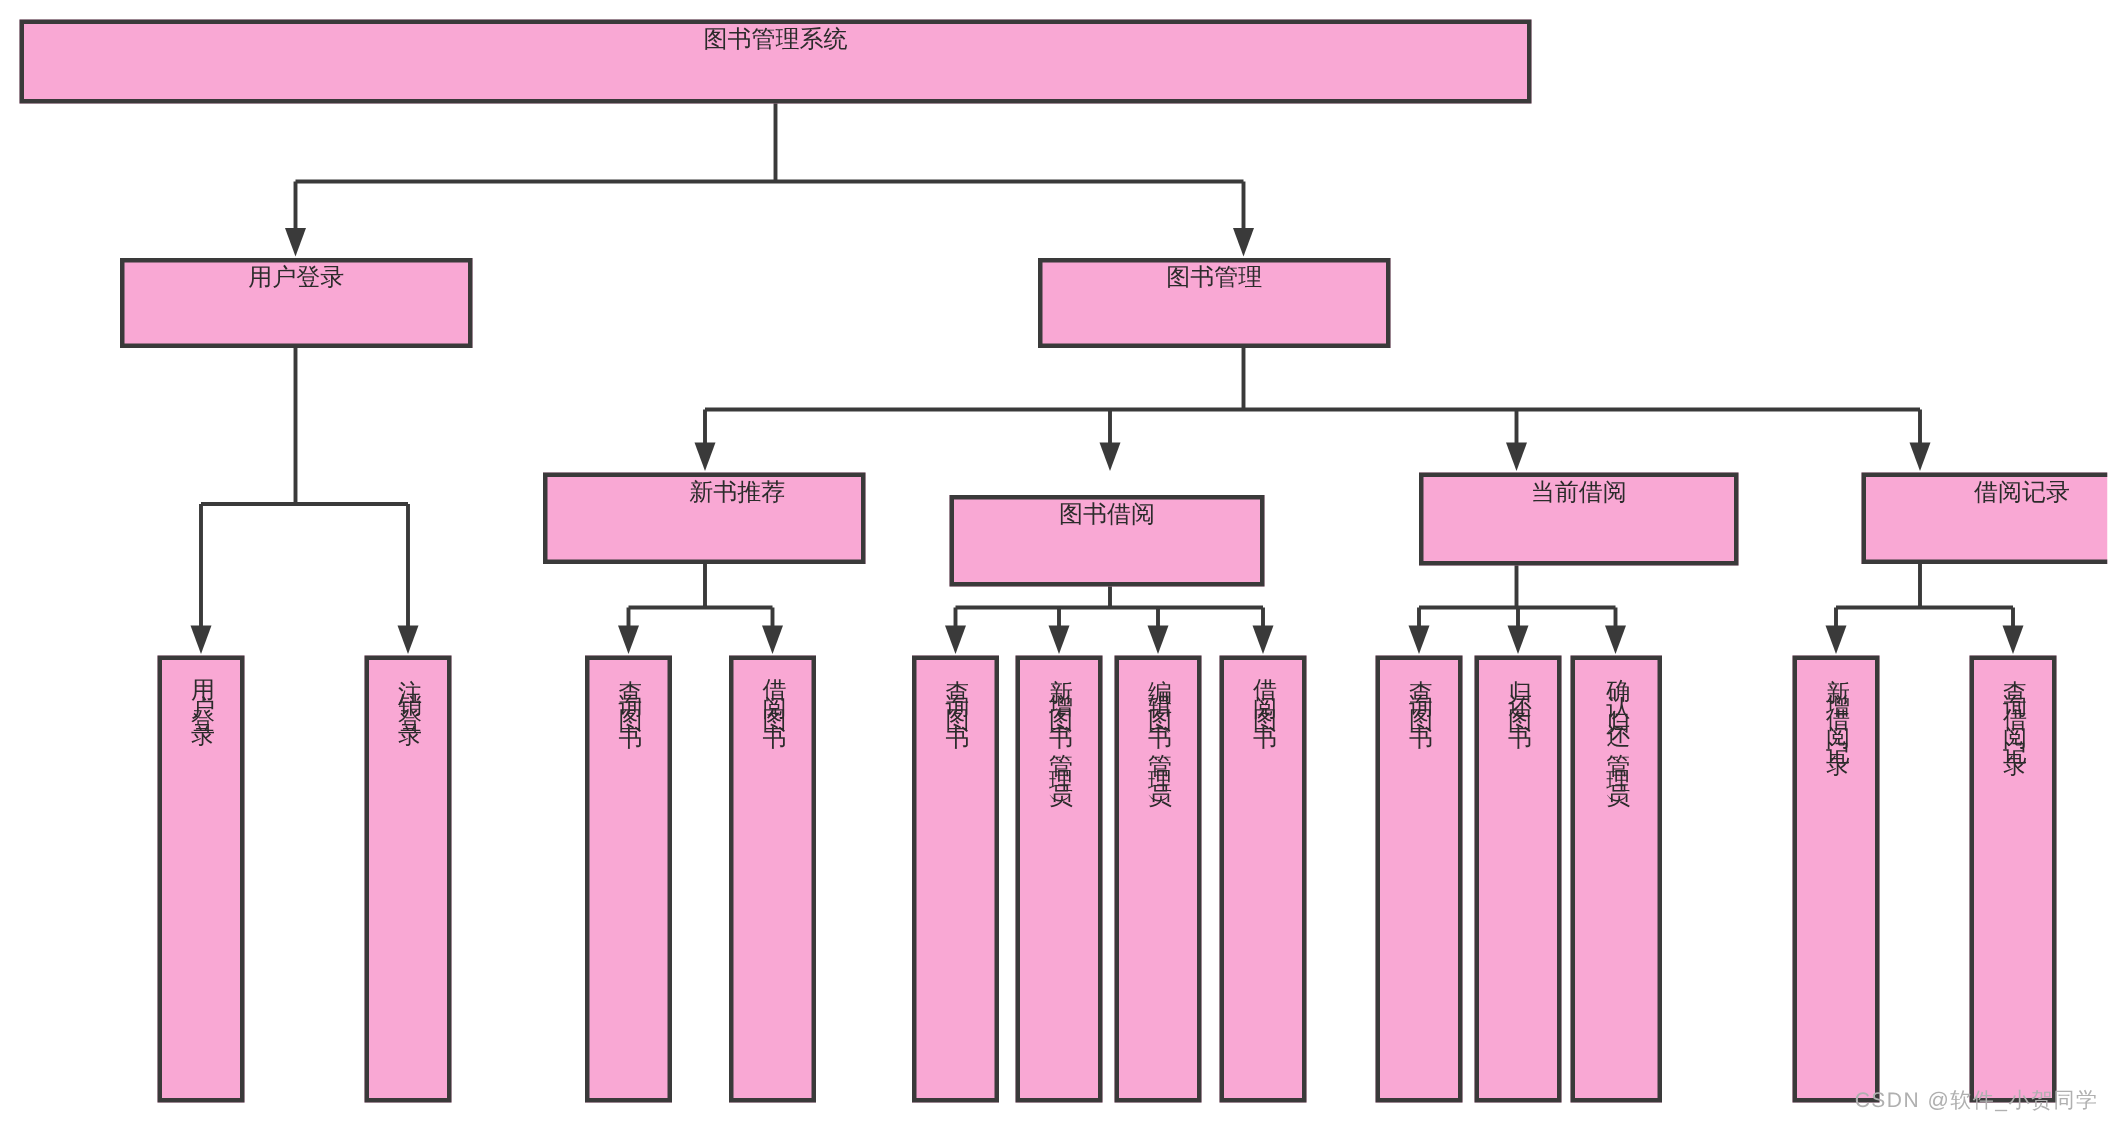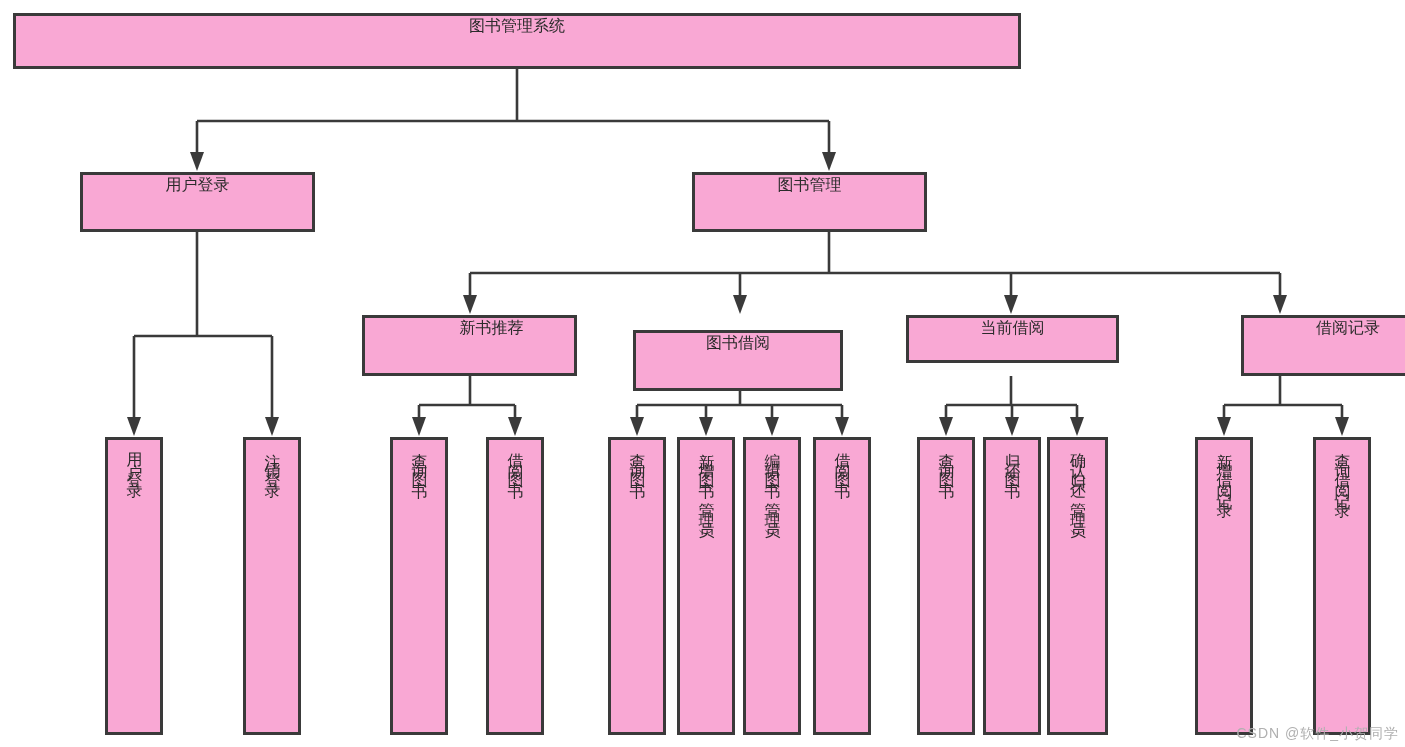--- a/index.html
+++ b/index.html
@@ -87,21 +87,21 @@
   <div class="box" style="left:692px; top:172px; width:235px; height:60px;">
     <span>图书管理</span>
   </div>
 
   <div class="box" style="left:362px; top:315px; width:215px; height:61px;padding-left:44px;">
     <span>新书推荐</span>
   </div>
   <div class="box" style="left:633px; top:330px; width:210px; height:61px;">
     <span>图书借阅</span>
   </div>
-  <div class="box" style="left:906px; top:315px; width:213px; height:48px;">
+  <div class="box" style="left:946px; top:315px; width:213px; height:62px;">
     <span>当前借阅</span>
   </div>
   <div class="box" style="left:1241px; top:315px; width:214px; height:61px;">
     <span>借阅记录</span>
   </div>
 
   <div class="box" style="left:105px; top:437px; width:58px; height:298px;">
     <span class="vtext">用户登录</span>
   </div>
   <div class="box" style="left:243px; top:437px; width:58px; height:298px;">

